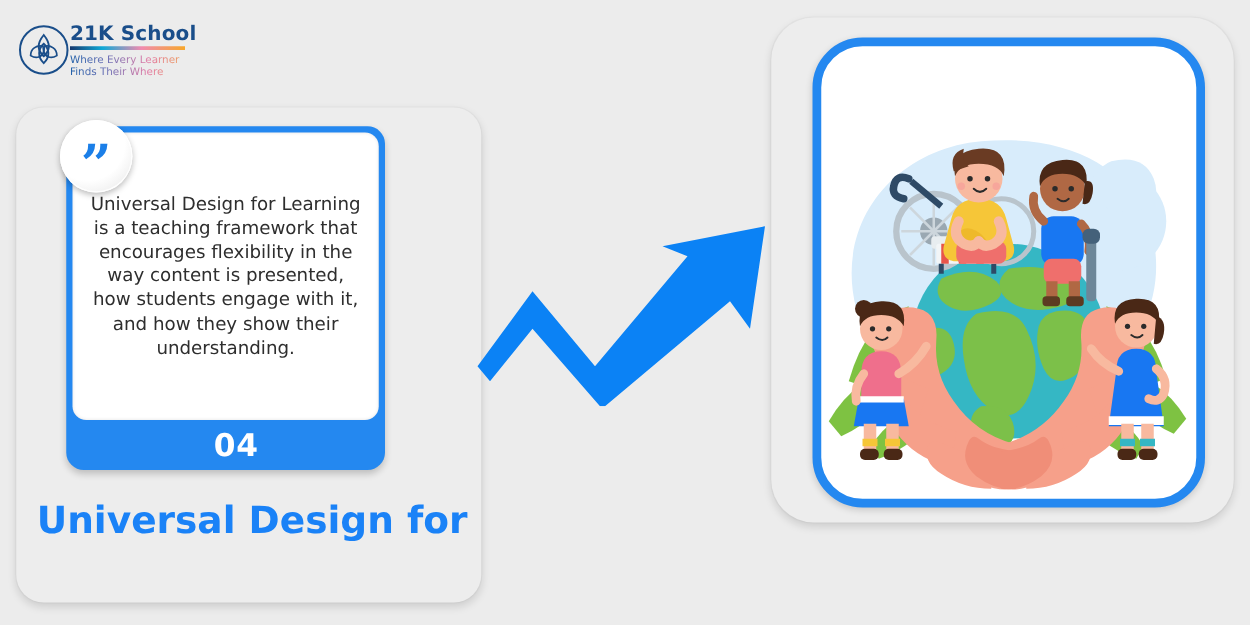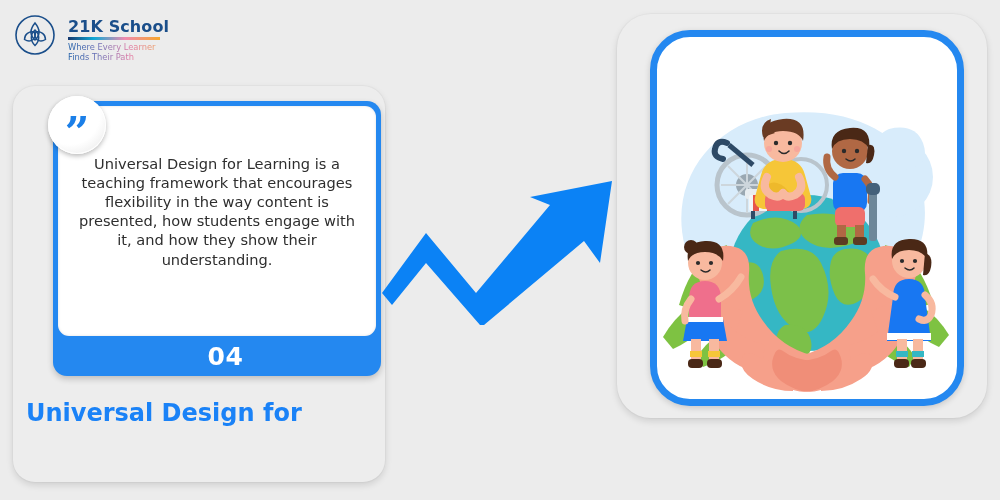--- a/index.html
+++ b/index.html
@@ -4,40 +4,40 @@
 <style>
   html,body{margin:0;padding:0;}
   body{
     width:1000px;height:500px;overflow:hidden;
     background:#ececec;
     font-family:"DejaVu Sans","Liberation Sans",sans-serif;
     position:relative;
   }
 
   
-  #logo{position:absolute;left:14px;top:14px;width:180px;height:52px;display:flex;gap:12px;}
+  #logo{position:absolute;left:14px;top:14px;width:180px;height:52px;display:flex;align-items:center;gap:0;}
   #logo-mark{width:42px;height:42px;flex:0 0 42px;}
   #logo-text{display:flex;flex-direction:column;justify-content:center;padding-top:2px;}
   #logo-title{font-size:16px;font-weight:bold;color:#1a4e8a;letter-spacing:.1px;line-height:1.05;}
   #logo-rule{height:2.5px;width:92px;margin:1px 0 2px 0;
     background:linear-gradient(90deg,#16386e 0%,#0fa9d6 28%,#f08bb0 62%,#f7a72b 100%);}
   #logo-tagline{font-size:8.3px;font-weight:normal;line-height:1.25;
     background:linear-gradient(90deg,#1f5fa8 0%,#6c6fb5 30%,#e27aa5 62%,#f2a93f 100%);
     -webkit-background-clip:text;background-clip:text;color:transparent;}
 
   
   #left-panel{
     position:absolute;left:13px;top:86px;width:372px;height:396px;
     background:#ededed;border-radius:22px;
     box-shadow:0 3px 7px rgba(0,0,0,.13), 0 0 0 1px rgba(0,0,0,.025);
   }
 
   
   #quote-card{
-    position:absolute;left:53px;top:101px;width:328px;height:275px;
+    position:absolute;left:53px;top:101px;width:255px;height:275px;
     border-radius:14px;background:#2488f0;
     box-shadow:0 3px 6px rgba(0,0,0,.2);
   }
   #quote-inner{
     position:absolute;left:5px;top:5px;right:5px;height:230px;
     background:#ffffff;border-radius:11px;
     box-shadow:inset 0 0 3px rgba(0,0,0,.12);
   }
   #quote-text{
     position:absolute;left:14px;right:14px;top:48px;
@@ -55,21 +55,21 @@
     background:radial-gradient(circle at 38% 32%,#ffffff 0%,#ffffff 56%,#e3e3e3 100%);
     box-shadow:0 2px 5px rgba(0,0,0,.28), inset 0 0 0 1px rgba(255,255,255,.9);
     display:flex;align-items:center;justify-content:center;
   }
   #quote-glyph{color:#1b7fe8;font-size:43px;font-weight:bold;
     font-family:"DejaVu Serif","Liberation Serif",serif;line-height:1;margin-top:14px;}
 
   
   #left-heading{
     position:absolute;left:26px;top:400px;width:348px;
-    text-align:left;color:#1a82f7;font-size:24px;font-weight:bold;
+    text-align:right;color:#1a82f7;font-size:30px;font-weight:bold;
     line-height:1.16;
   }
 
   
   #arrow-wrap{position:absolute;left:380px;top:175px;width:250px;height:150px;}
 
   
   #right-panel{
     position:absolute;left:617px;top:14px;width:370px;height:404px;
     background:#ededed;border-radius:34px;
@@ -93,21 +93,21 @@
       <path d="M21 16 C25.6 20 26.2 26.5 21 31.5 C15.8 26.5 16.4 20 21 16 Z" fill="none" stroke="#1a4e8a" stroke-width="1.5"></path>
       <path d="M20.4 18 C15 17 10.5 20 10.5 25.5 C15.4 28.5 19.6 26.5 21 22.5 Z" fill="none" stroke="#1a4e8a" stroke-width="1.4"></path>
       <path d="M21.6 18 C27 17 31.5 20 31.5 25.5 C26.6 28.5 22.4 26.5 21 22.5 Z" fill="none" stroke="#1a4e8a" stroke-width="1.4"></path>
     </svg>
   </div>
   <div id="logo-text">
     <div id="logo-title">21K School</div>
     <div id="logo-rule"></div>
     <div id="logo-tagline">
       <span>Where Every Learner</span><br>
-      <span>Finds Their Path</span>
+      <span>Finds Their Where</span>
     </div>
   </div>
 </div>
 
 <div id="left-panel"></div>
 
 <div id="quote-card">
   <div id="quote-inner">
     <div id="quote-text">Universal Design for Learning is a teaching framework that encourages flexibility in the way content is presented, how students engage with it, and how they show their understanding.</div>
   </div>

